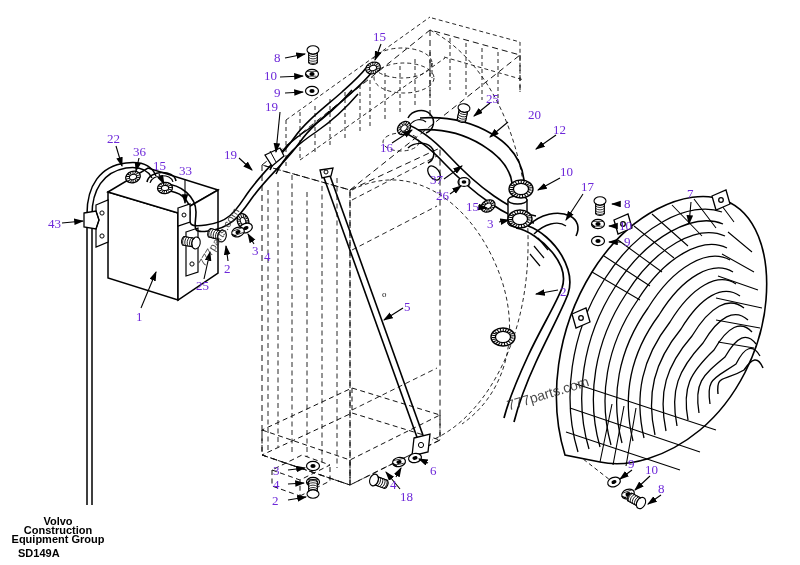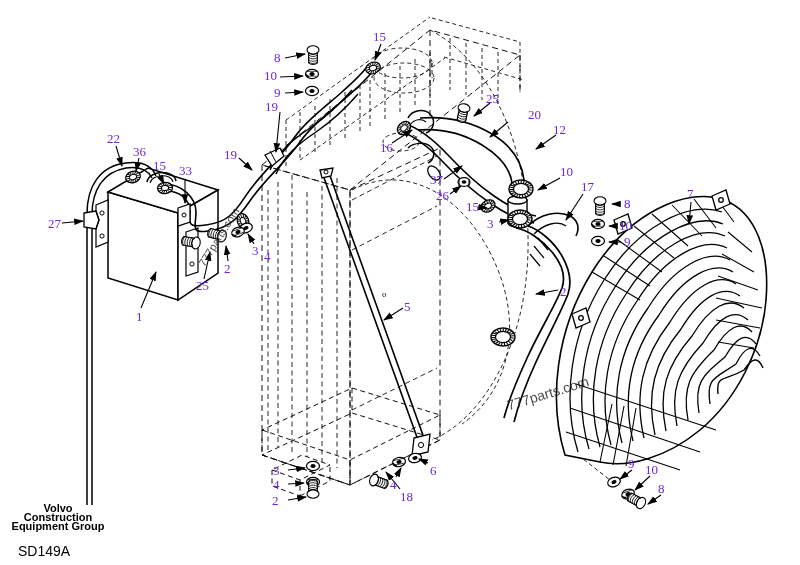--- a/index.html
+++ b/index.html
@@ -6,22 +6,22 @@
   body{width:800px;height:565px;overflow:hidden;
        font-family:"Liberation Sans", sans-serif;color:#000;}
   #page{position:relative;width:800px;height:565px;background:#ffffff;}
   svg{position:absolute;left:0;top:0;}
   .callout{position:absolute;font-family:"Liberation Serif", serif;
            font-size:13px;font-weight:400;color:#6d28d9;line-height:1;
            white-space:nowrap;}
   .footer{position:absolute;left:8px;bottom:6px;}
   .footer .co{font-family:"Liberation Sans",sans-serif;font-size:11px;
               font-weight:bold;line-height:9px;text-align:center;width:100px;}
-  .footer .code{font-family:"Liberation Sans",sans-serif;font-size:14px;
-                font-weight:normal;margin-top:12px;padding-left:10px;}
+  .footer .code{font-family:"Liberation Sans",sans-serif;font-size:11px;
+                font-weight:bold;margin-top:3px;padding-left:10px;}
   .wm{position:absolute;left:505px;top:398px;
       font-family:"Liberation Sans",sans-serif;font-size:14px;color:#2b2b2b;
       transform:rotate(-17deg);transform-origin:0 0;opacity:.85;}
   .wm2{position:absolute;left:196px;top:262px;
       font-family:"Liberation Sans",sans-serif;font-size:11px;color:#2b2b2b;
       transform:rotate(-58deg);transform-origin:0 0;opacity:.85;}
 </style>
 </head>
 <body>
 
@@ -412,21 +412,21 @@
 <div class="callout" style="left:466px;top:200px">15</div>
 <div class="callout" style="left:380px;top:141px">16</div>
 <div class="callout" style="left:581px;top:180px">17</div>
 <div class="callout" style="left:400px;top:490px">18</div>
 <div class="callout" style="left:265px;top:100px">19</div>
 <div class="callout" style="left:224px;top:148px">19</div>
 <div class="callout" style="left:528px;top:108px">20</div>
 <div class="callout" style="left:179px;top:164px">33</div>
 <div class="callout" style="left:107px;top:132px">22</div>
 <div class="callout" style="left:133px;top:145px">36</div>
-<div class="callout" style="left:48px;top:217px">27</div>
+<div class="callout" style="left:48px;top:217px">43</div>
 <div class="callout" style="left:196px;top:279px">25</div>
 <div class="callout" style="left:486px;top:92px">25</div>
 <div class="callout" style="left:436px;top:189px">26</div>
 <div class="callout" style="left:430px;top:173px">37</div>
 
 <div class="wm">777parts.com</div>
 <div class="wm2">777parts.com</div>
 
 <div class="footer">
   <div class="co">Volvo Construction</div>

